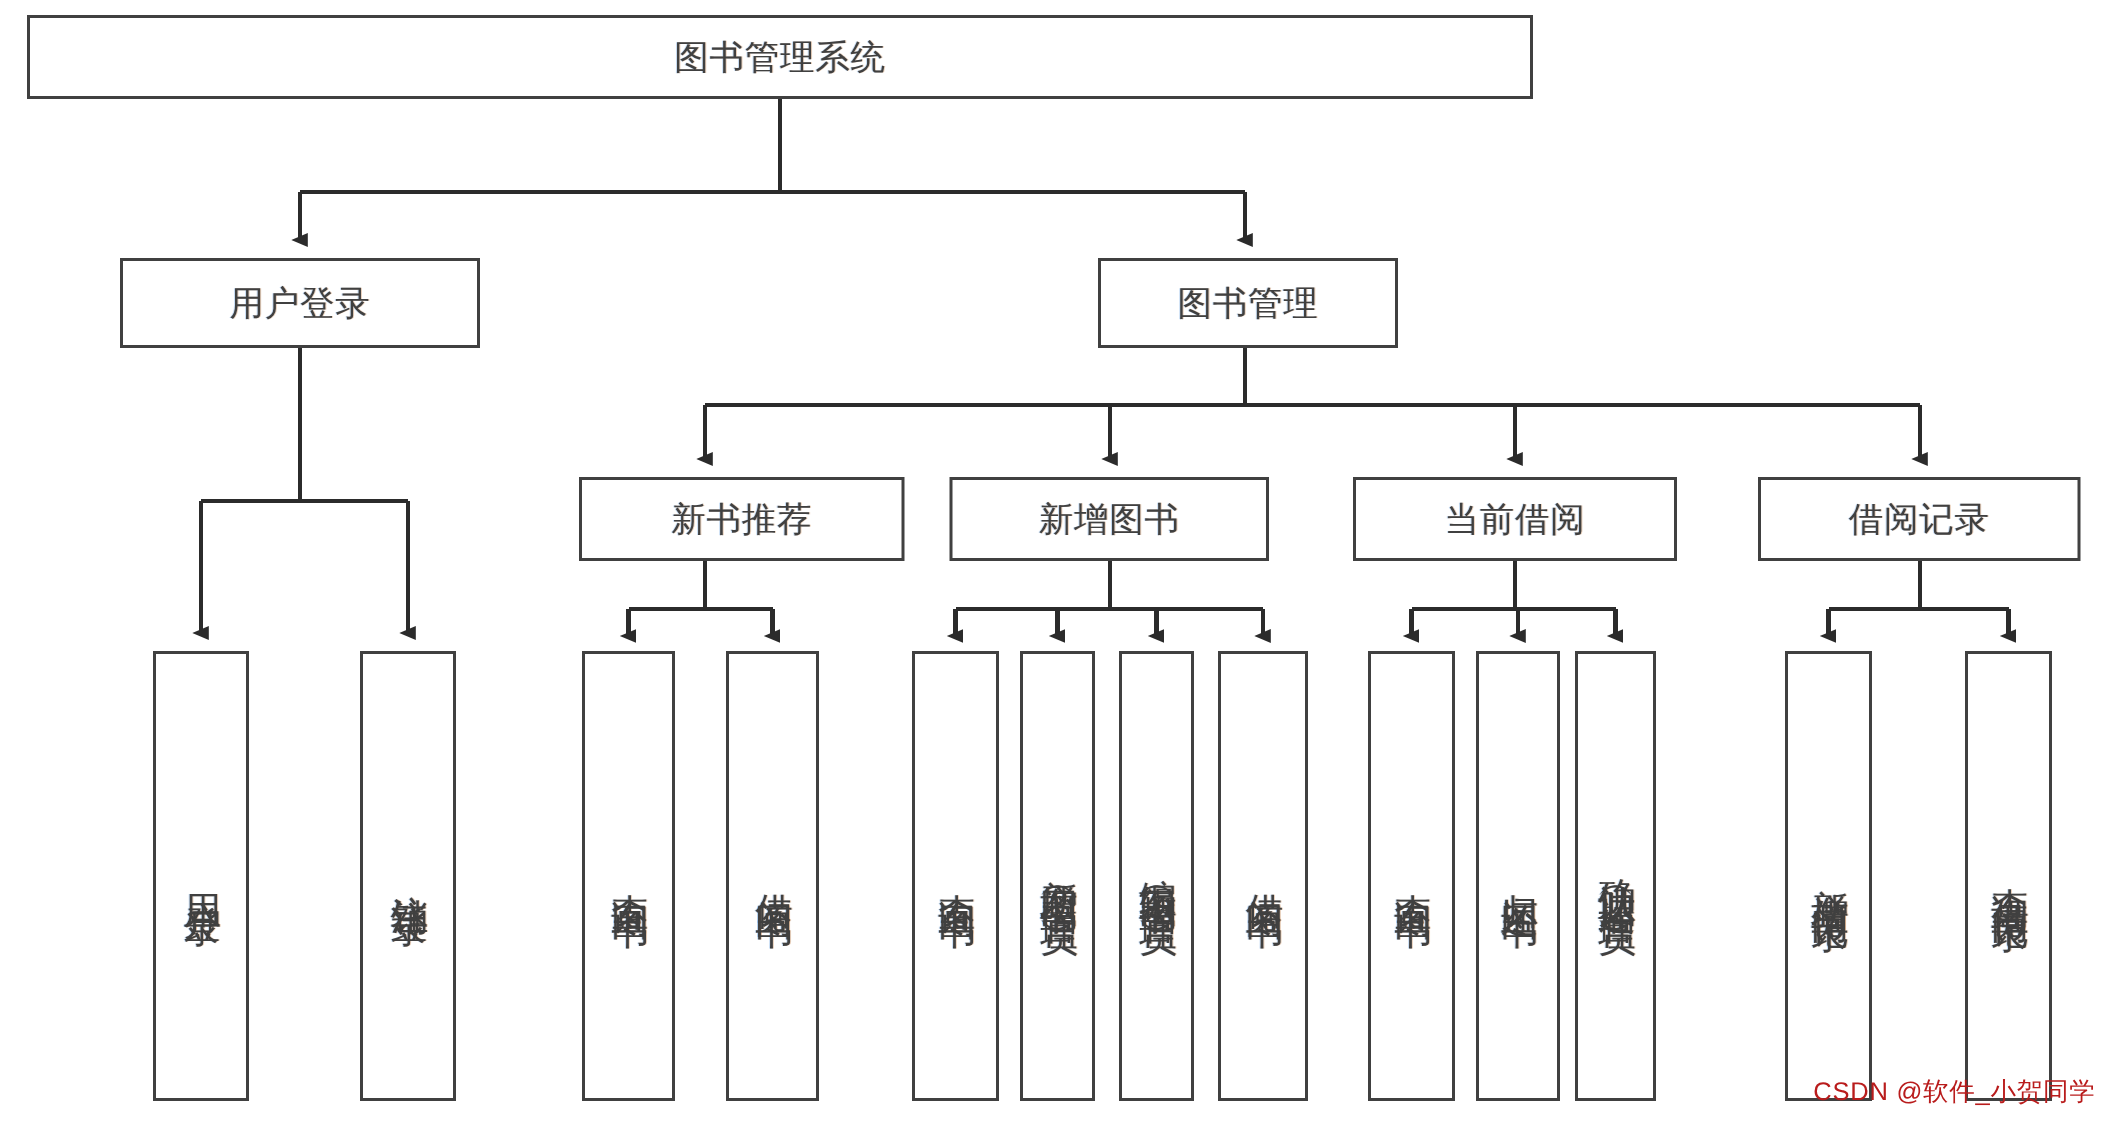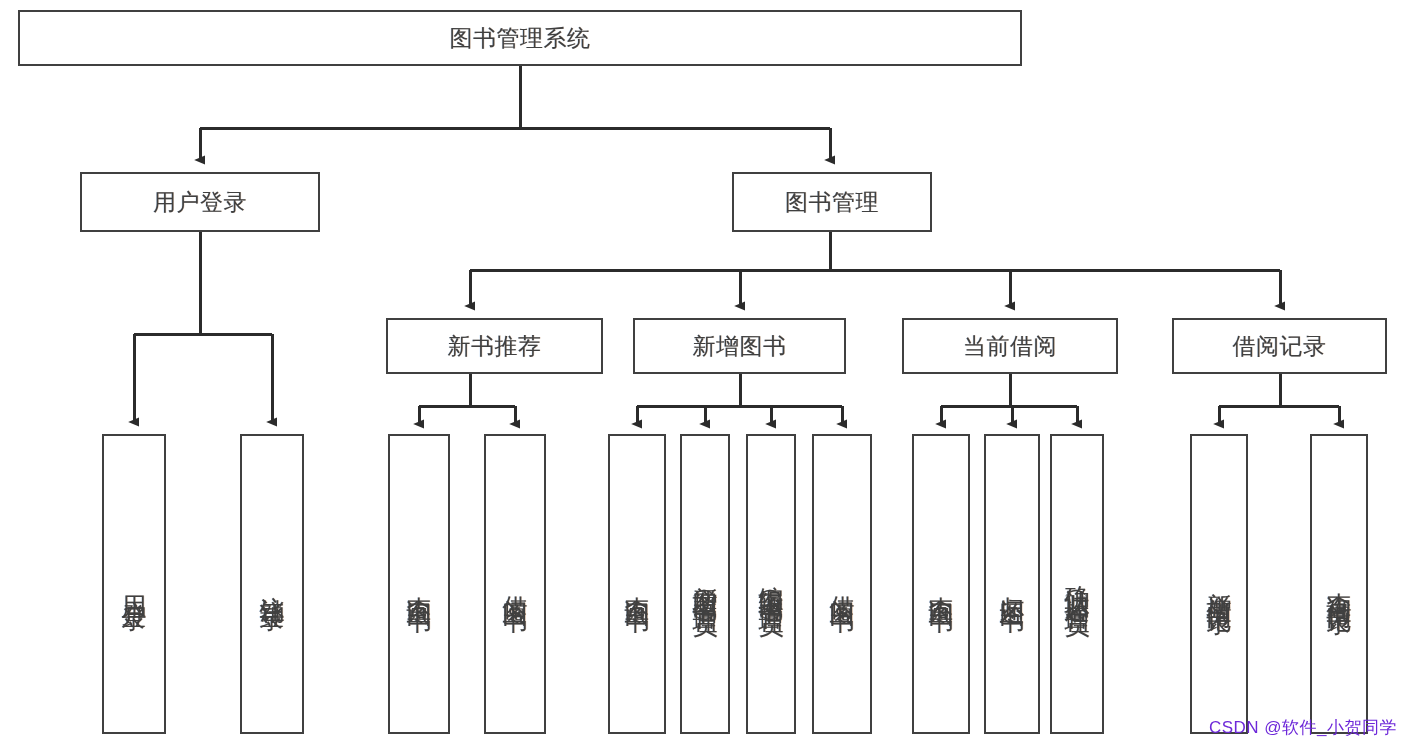--- a/index.html
+++ b/index.html
@@ -61,21 +61,21 @@
     line-height: 1.08;
     letter-spacing: 4px;
     max-height: 100%;
     white-space: normal;
   }
   .watermark {
     position: absolute;
     right: 8px;
     bottom: 8px;
     font-size: 17px;
-    color: #6d28d9;
+    color: #b91c1c;
     white-space: nowrap;
     z-index: 5;
     letter-spacing: 0.5px;
   }
 </style>
 </head>
 <body>
 
 <div id="canvas">
 

